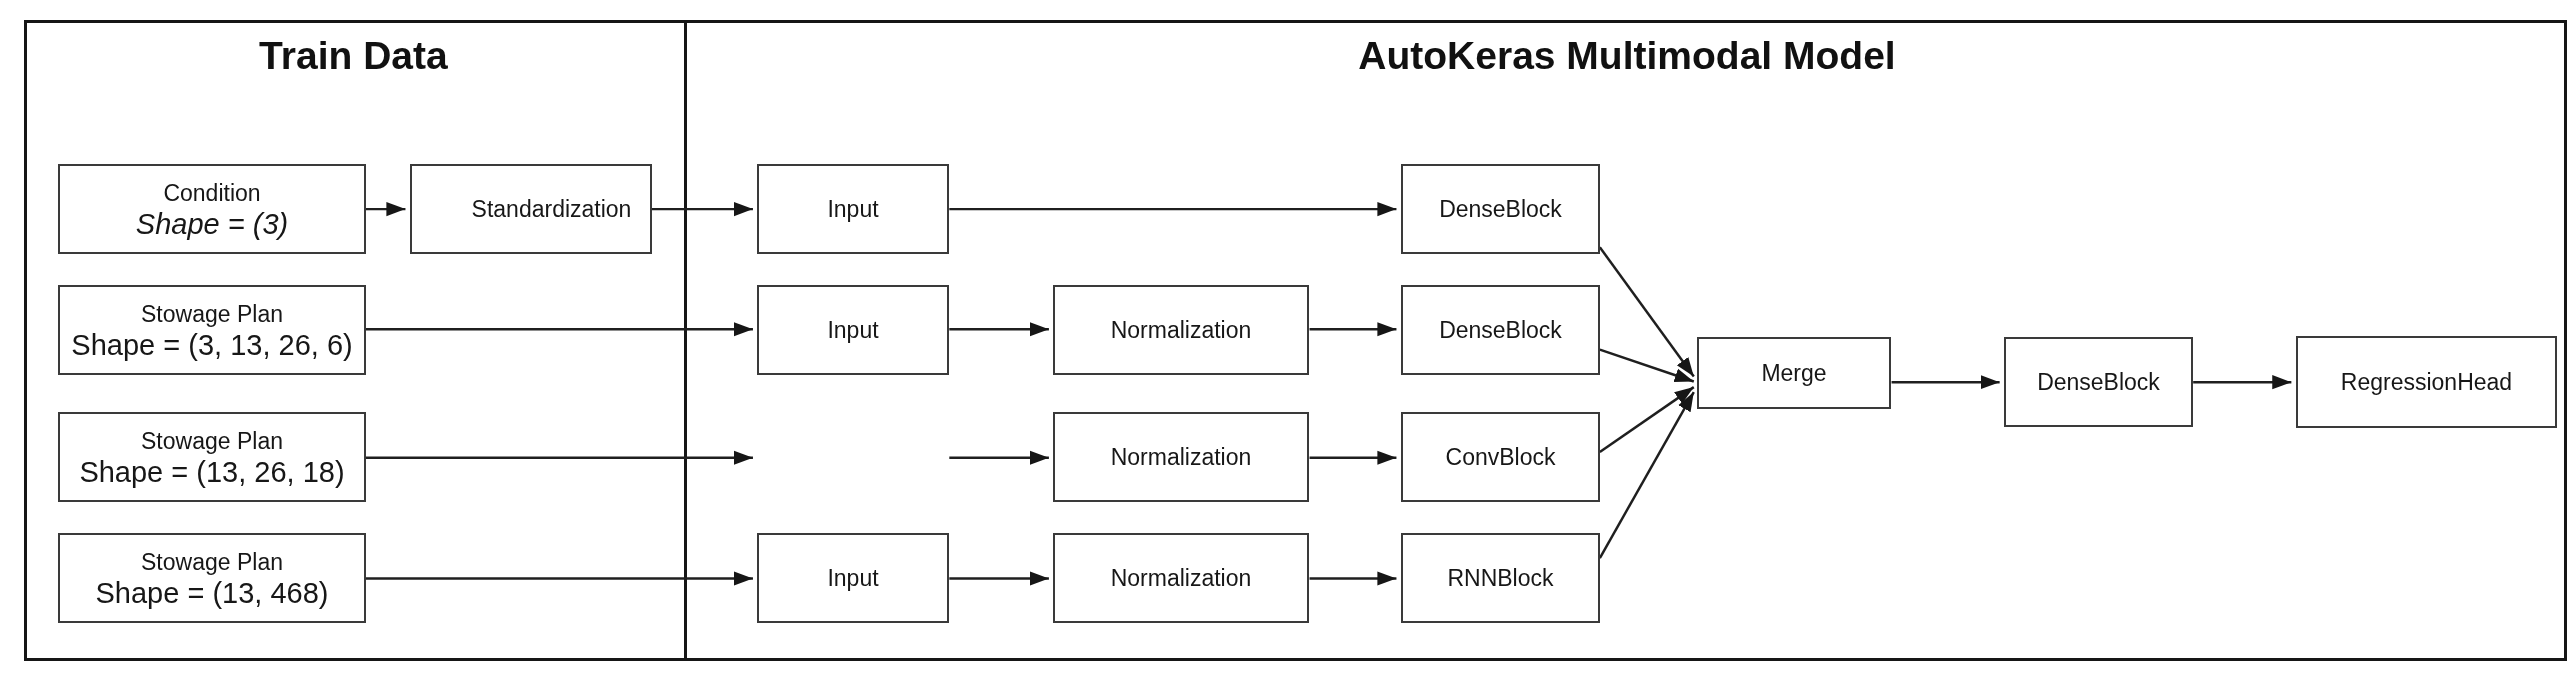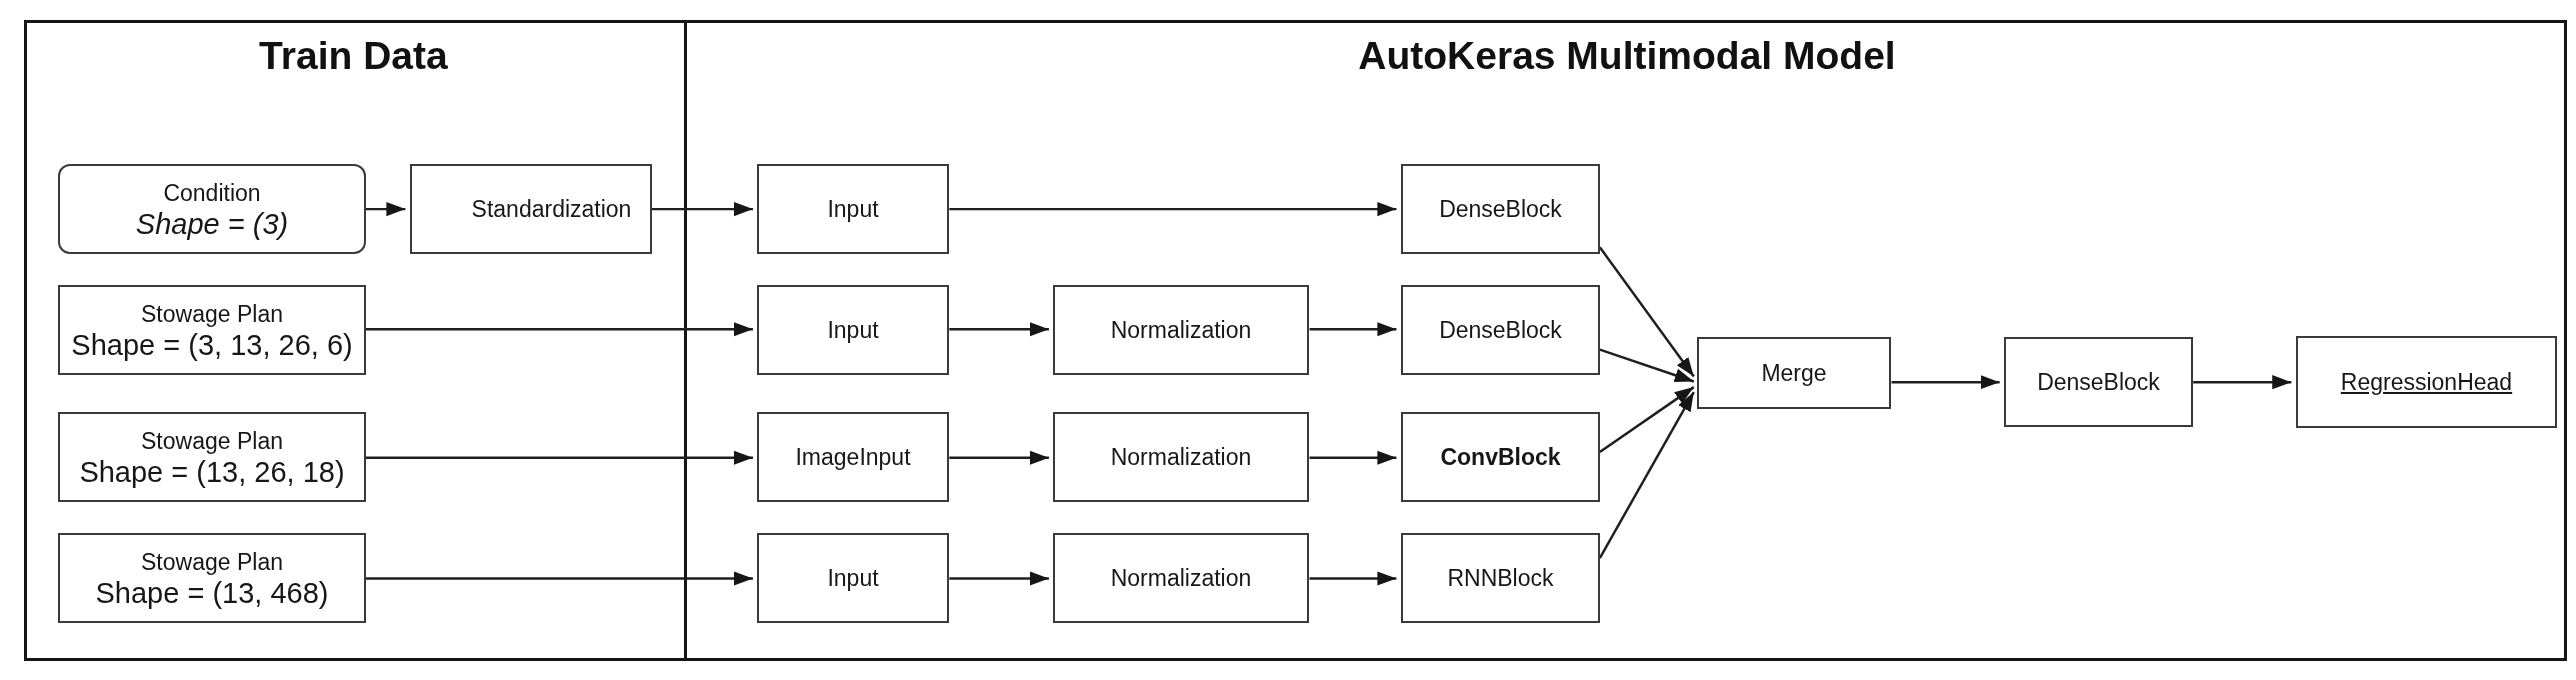--- a/index.html
+++ b/index.html
@@ -104,21 +104,21 @@
 
     <line x1="2265" y1="350" x2="2398" y2="533" stroke="#1f1f1f" stroke-width="3.5" marker-end="url(#ah)"></line>
     <line x1="2265" y1="495" x2="2398" y2="540" stroke="#1f1f1f" stroke-width="3.5" marker-end="url(#ah)"></line>
     <line x1="2265" y1="640" x2="2398" y2="548" stroke="#1f1f1f" stroke-width="3.5" marker-end="url(#ah)"></line>
     <line x1="2265" y1="790" x2="2398" y2="555" stroke="#1f1f1f" stroke-width="3.5" marker-end="url(#ah)"></line>
 
     <line x1="2678" y1="541" x2="2831" y2="541" stroke="#1f1f1f" stroke-width="3.5" marker-end="url(#ah)"></line>
     <line x1="3105" y1="541" x2="3244" y2="541" stroke="#1f1f1f" stroke-width="3.5" marker-end="url(#ah)"></line>
   </svg>
 
-  <div class="node" style="left:58px; top:164px; width:308px; height:90px;border-radius:12px;">
+  <div class="node" style="left:58px; top:164px; width:308px; height:90px;">
     <span>Condition</span>
     <span class="shape-line italic">Shape = (3)</span>
   </div>
   <div class="node" style="left:58px; top:285px; width:308px; height:90px;">
     <span>Stowage Plan</span>
     <span class="shape-line">Shape = (3, 13, 26, 6)</span>
   </div>
   <div class="node" style="left:58px; top:412px; width:308px; height:90px;">
     <span>Stowage Plan</span>
     <span class="shape-line">Shape = (13, 26, 18)</span>
@@ -130,54 +130,51 @@
   <div class="node" style="left:410px; top:164px; width:242px; height:90px;padding-left:41px;">
     <span>Standardization</span>
   </div>
 
   <div class="node" style="left:757px; top:164px; width:192px; height:90px;">
     <span>Input</span>
   </div>
   <div class="node" style="left:757px; top:285px; width:192px; height:90px;">
     <span>Input</span>
   </div>
-  <div class="node" style="left:757px; top:412px; width:192px; height:90px;">
-    <span>ImageInput</span>
-  </div>
   <div class="node" style="left:757px; top:533px; width:192px; height:90px;">
     <span>Input</span>
   </div>
 
   <div class="node" style="left:1053px; top:285px; width:256px; height:90px;">
     <span>Normalization</span>
   </div>
   <div class="node" style="left:1053px; top:412px; width:256px; height:90px;">
     <span>Normalization</span>
   </div>
   <div class="node" style="left:1053px; top:533px; width:256px; height:90px;">
     <span>Normalization</span>
   </div>
 
   <div class="node" style="left:1401px; top:164px; width:199px; height:90px;">
     <span>DenseBlock</span>
   </div>
   <div class="node" style="left:1401px; top:285px; width:199px; height:90px;">
     <span>DenseBlock</span>
   </div>
-  <div class="node" style="left:1401px; top:412px; width:199px; height:90px;font-weight:bold;">
+  <div class="node" style="left:1401px; top:412px; width:199px; height:90px;">
     <span>ConvBlock</span>
   </div>
   <div class="node" style="left:1401px; top:533px; width:199px; height:90px;">
     <span>RNNBlock</span>
   </div>
 
   <div class="node" style="left:1697px; top:337px; width:194px; height:72px;">
     <span>Merge</span>
   </div>
   <div class="node" style="left:2004px; top:337px; width:189px; height:90px;">
     <span>DenseBlock</span>
   </div>
-  <div class="node" style="left:2296px; top:336px; width:261px; height:92px;text-decoration:underline;">
+  <div class="node" style="left:2296px; top:336px; width:261px; height:92px;">
     <span>RegressionHead</span>
   </div>
 
 </div>
 
 
 </body></html>

